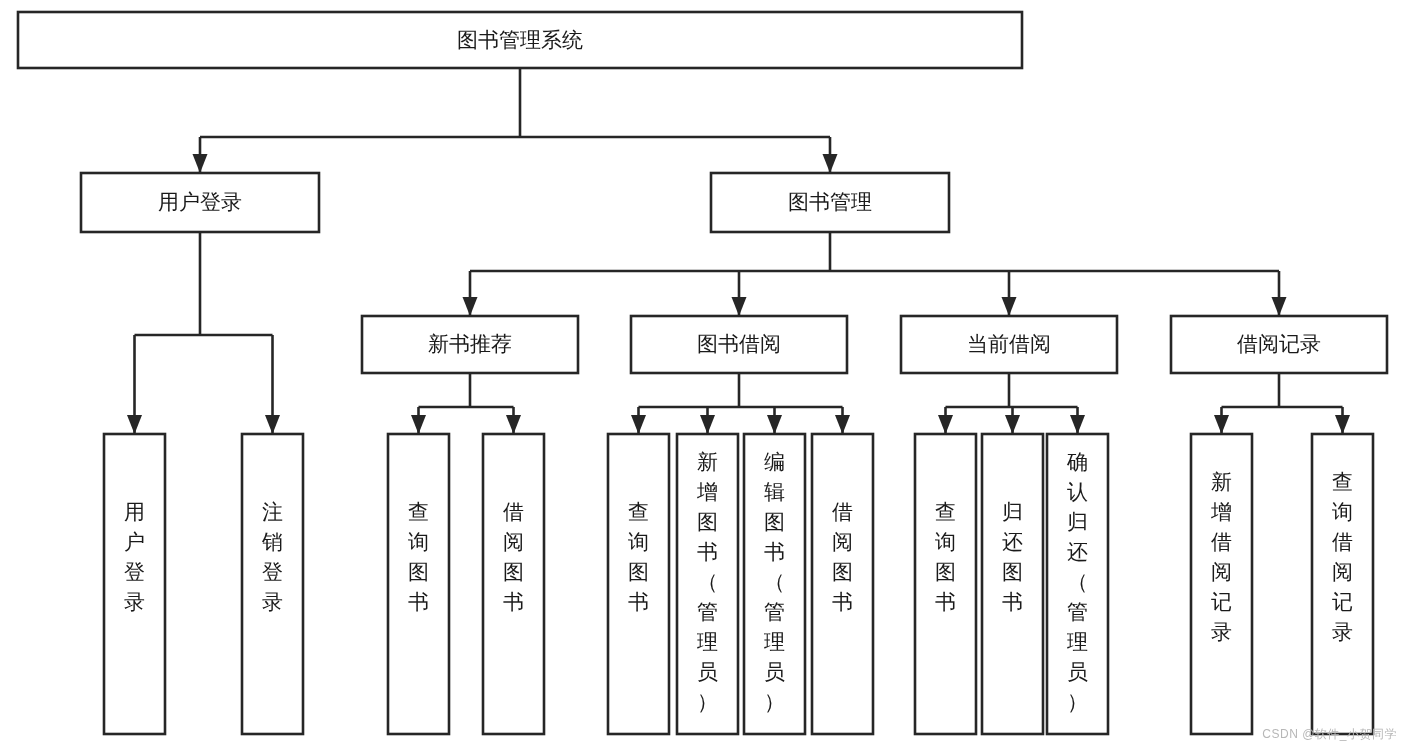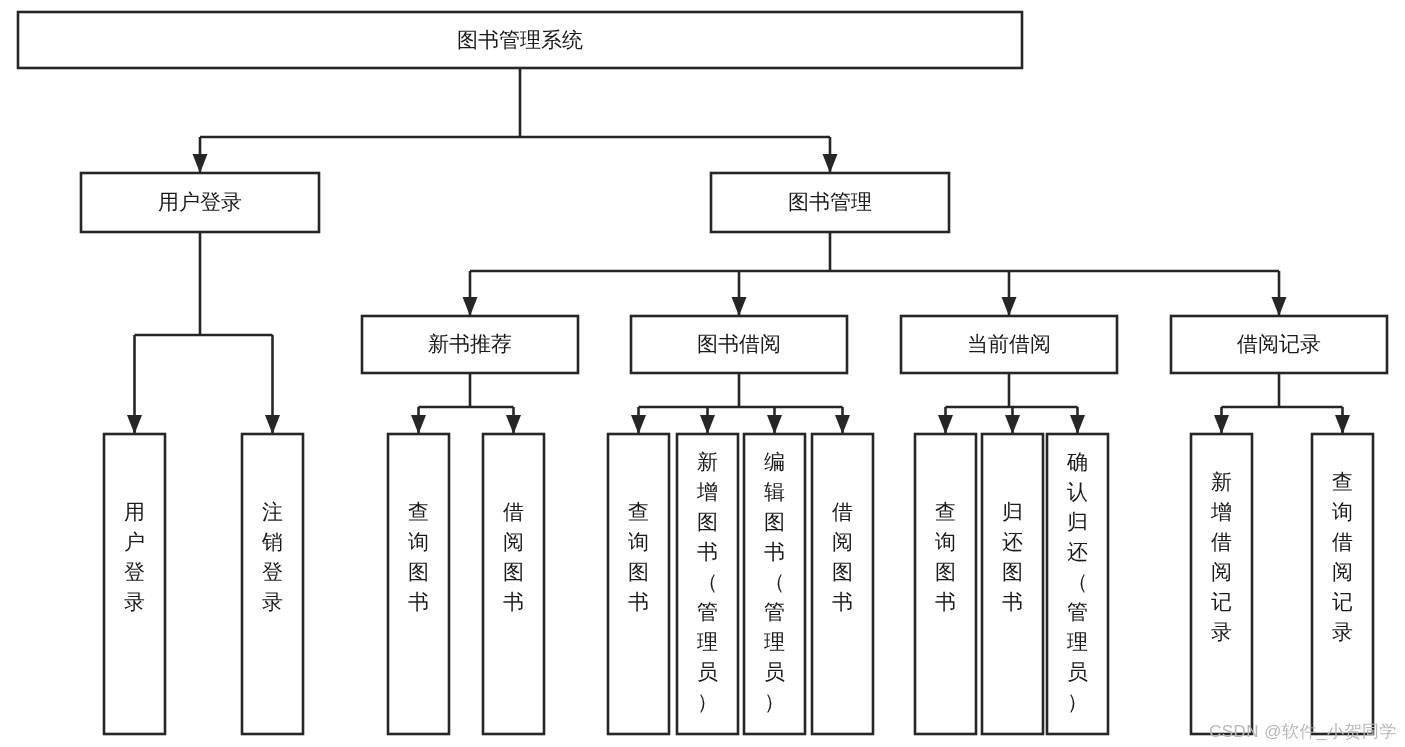--- a/index.html
+++ b/index.html
@@ -48,21 +48,21 @@
   }
   .arrow-head {
     fill: #262626;
     stroke: none;
   }
   .watermark {
     position: absolute;
     right: 8px;
     bottom: 4px;
     font-family: "Liberation Sans", "DejaVu Sans", sans-serif;
-    font-size: 17px;
+    font-size: 12px;
     color: #b7b7b7;
     white-space: nowrap;
     user-select: none;
     letter-spacing: 0.5px;
   }
 </style>
 </head>
 <body>
 
 <div id="diagram-root">

